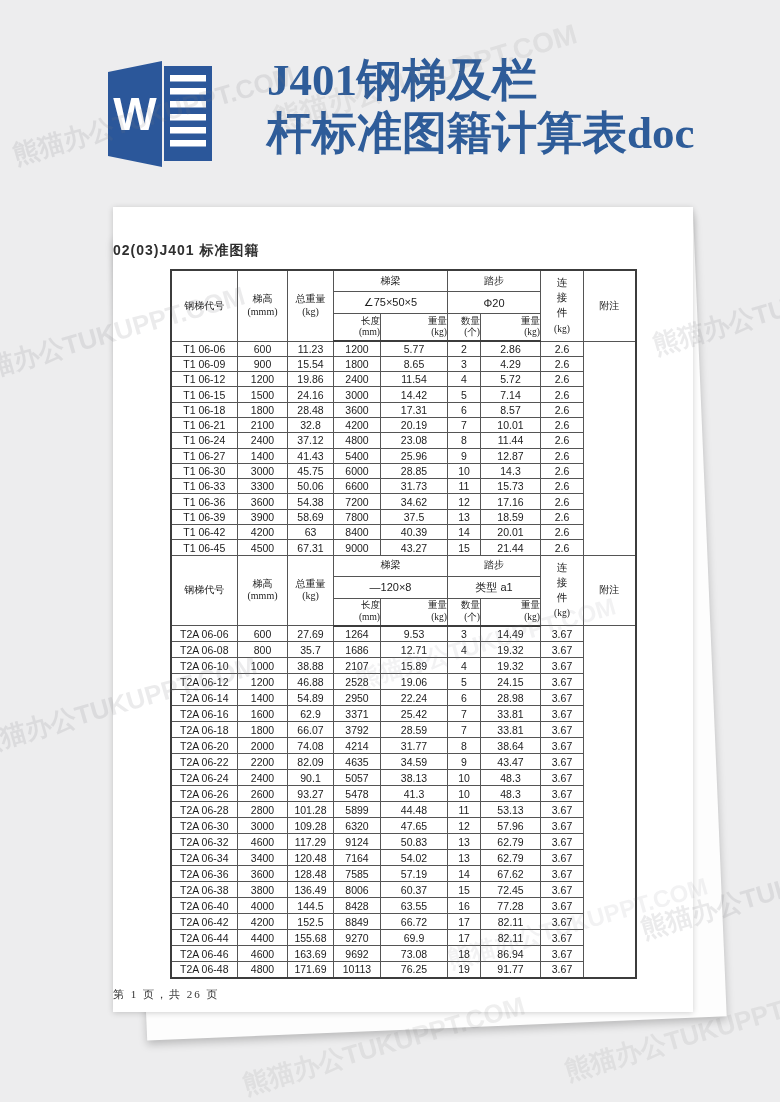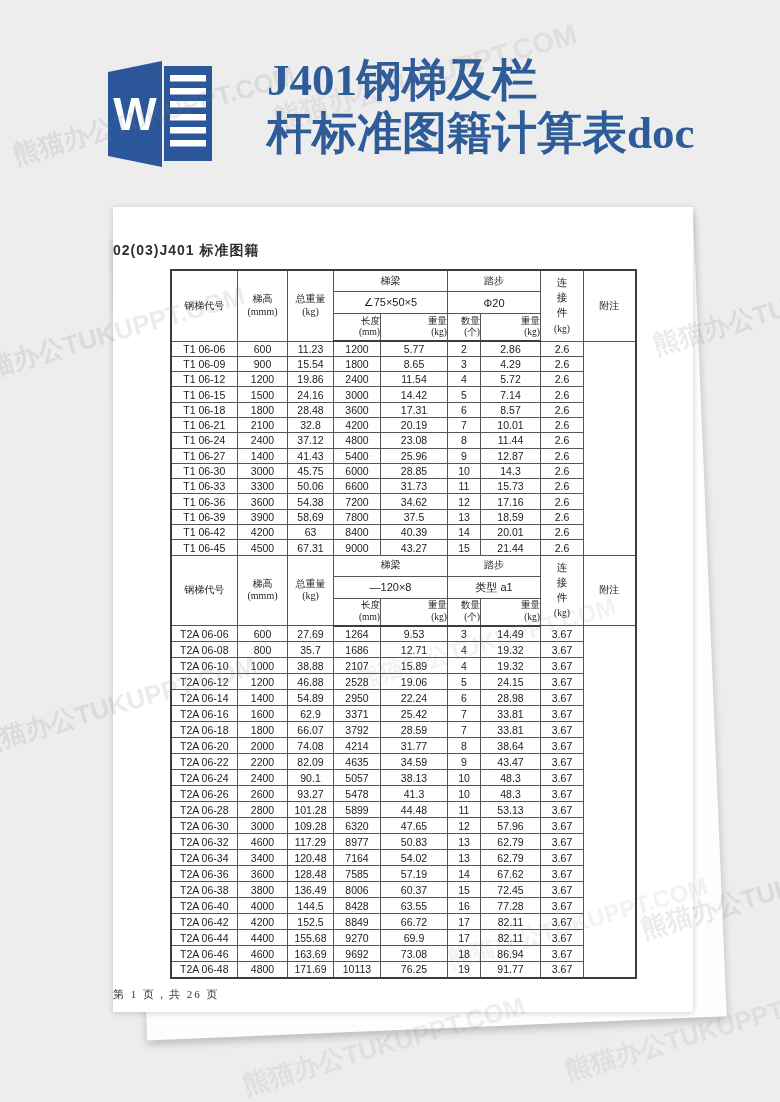--- a/index.html
+++ b/index.html
@@ -433,21 +433,21 @@
           <td>6320</td>
           <td>47.65</td>
           <td>12</td>
           <td>57.96</td>
           <td>3.67</td>
         </tr>
         <tr class="dr">
           <td>T2A 06-32</td>
           <td>4600</td>
           <td>117.29</td>
-          <td>8977</td>
+          <td>9124</td>
           <td>50.83</td>
           <td>13</td>
           <td>62.79</td>
           <td>3.67</td>
         </tr>
         <tr class="dr">
           <td>T2A 06-34</td>
           <td>3400</td>
           <td>120.48</td>
           <td>7164</td>

